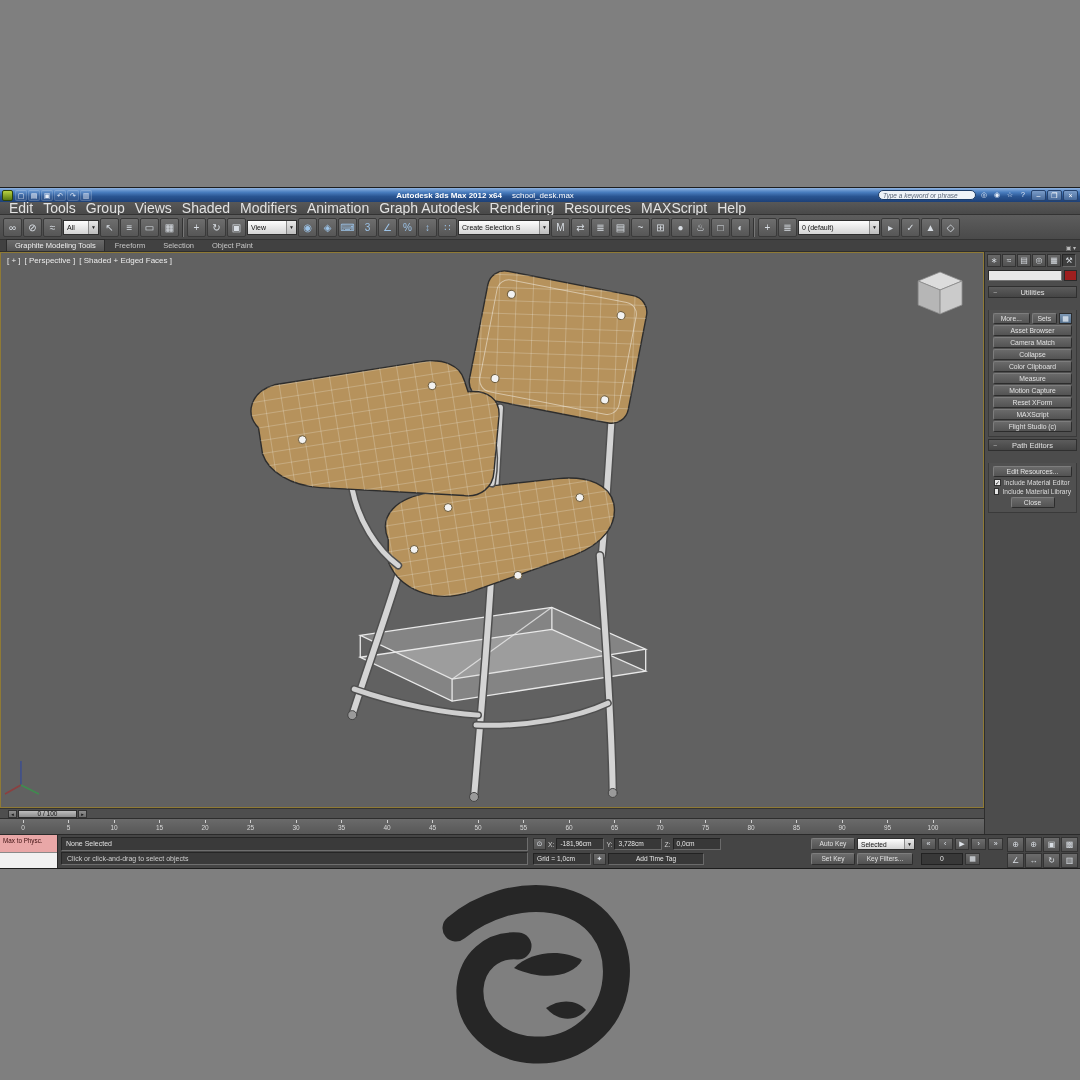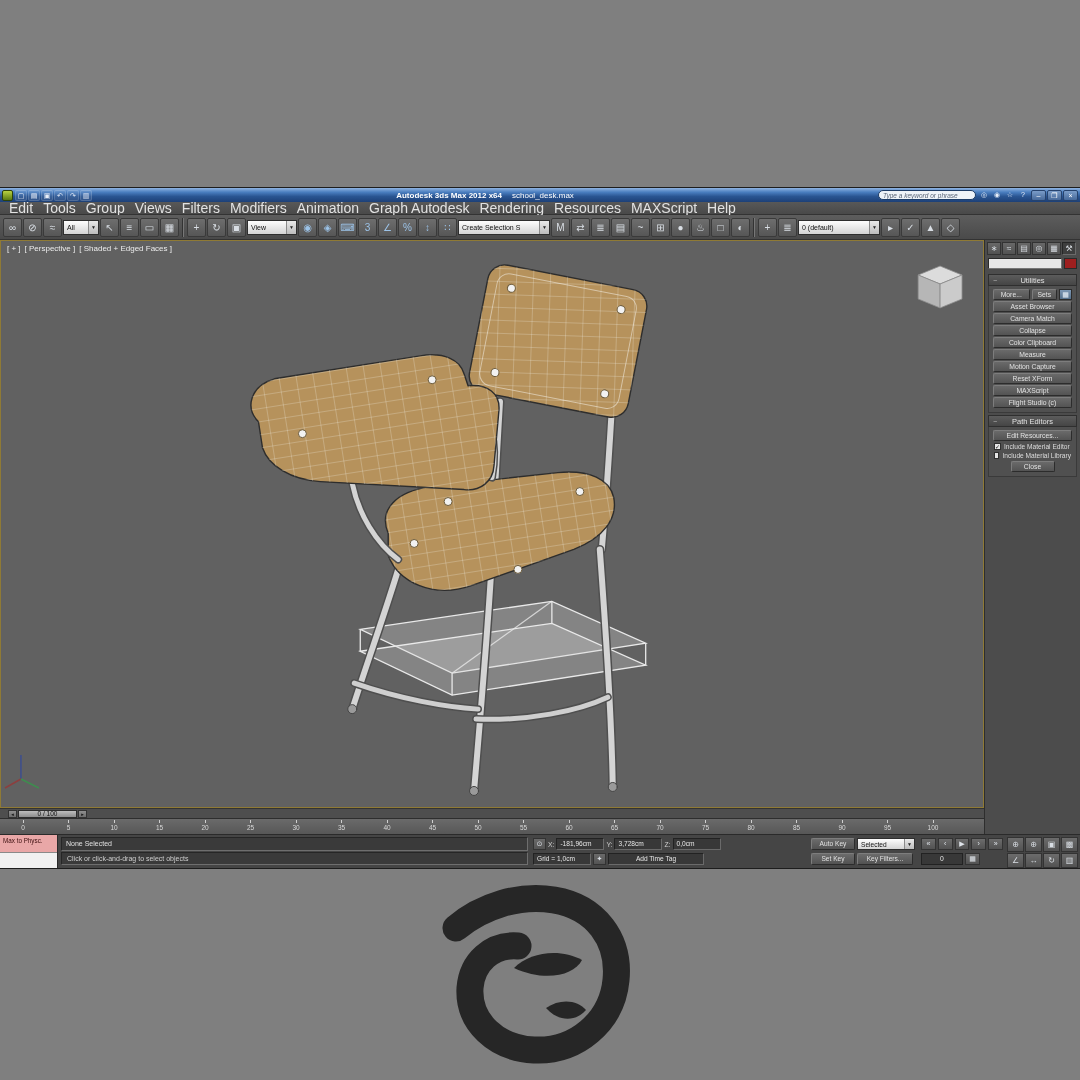--- a/index.html
+++ b/index.html
@@ -63,21 +63,21 @@
   .tick-num{font-size:6.5px;color:#d8d8d8;line-height:9px;}
 
   
   .command-panel{width:96px;background:#4c4c4c;border-left:1px solid #2e2e2e;display:flex;flex-direction:column;padding:2px 1px;}
   .cp-tabs{display:flex;gap:1px;padding:0 1px 2px 1px;}
   .cp-tab{width:14px;height:13px;background:linear-gradient(#686868,#525252);border:1px solid #333;font-size:8px;line-height:11px;text-align:center;color:#d8dde2;}
   .cp-tab:last-child{background:#3e3e3e;border-color:#262626 #6a6a6a #6a6a6a #262626;}
   .cp-field-row{display:flex;gap:2px;align-items:center;margin:1px 2px 3px 2px;}
   .cp-field{flex:1;height:11px;background:#e8e8e8;border:1px solid;border-color:#2a2a2a #777 #777 #2a2a2a;}
   .cp-swatch{width:13px;height:11px;background:#9e1f1f;border:1px solid #2a2a2a;}
-  .rollout-header{height:12px;margin:2px 2px 0 2px;background:linear-gradient(#5c5c5c,#454545);border:1px solid #2f2f2f;font-size:7.5px;color:#e0e0e0;display:flex;align-items:center;justify-content:center;gap:3px;}
+  .rollout-header{height:12px;margin:2px 2px 12px 2px;background:linear-gradient(#5c5c5c,#454545);border:1px solid #2f2f2f;font-size:7.5px;color:#e0e0e0;display:flex;align-items:center;justify-content:center;gap:3px;}
   .rollout-header .minus{font-size:7px;color:#bbb;position:absolute;}
   .rollout-body{padding:2px 0 3px 0;border:1px solid #3a3a3a;border-top:none;margin:0 2px;background:#505050;}
   .cp-btn{display:block;width:calc(100% - 8px);margin:1px auto;height:11px;background:linear-gradient(#6a6a6a,#535353);border:1px solid;border-color:#7d7d7d #2c2c2c #2c2c2c #7d7d7d;border-radius:2px;color:#e2e2e2;font-size:6.8px;line-height:9px;text-align:center;font-family:"Liberation Sans",sans-serif;}
   .ms-row{display:flex;gap:2px;margin:1px 4px;}
   .ms-row .cp-btn{margin:0;} .ms-row .b-more{width:40px;} .ms-row .b-sets{width:28px;}
   .ms-icon{width:14px;height:11px;background:linear-gradient(#7d98b5,#56708c);border:1px solid #2c2c2c;font-size:7px;line-height:9px;text-align:center;color:#eaf1f8;}
   .checkbox{display:flex;align-items:center;gap:3px;margin:2px 5px;}
   .checkbox .box{width:7px;height:7px;background:#e6e6e6;border:1px solid #2f2f2f;font-size:6px;line-height:6px;text-align:center;color:#111;}
   .checkbox.checked .box::after{content:"✓";}
   .checkbox .lbl{font-size:6.6px;color:#dcdcdc;white-space:nowrap;}
@@ -146,21 +146,21 @@
           <div class="win-btn">×</div>
         </div>
     </div>
 
     <div class="menu-bar">
 
     <span class="menu-item">Edit</span>
         <span class="menu-item">Tools</span>
         <span class="menu-item">Group</span>
         <span class="menu-item">Views</span>
-        <span class="menu-item">Filters</span>
+        <span class="menu-item">Shaded</span>
         <span class="menu-item">Modifiers</span>
         <span class="menu-item">Animation</span>
         <span class="menu-item">Graph Autodesk</span>
         <span class="menu-item">Rendering</span>
         <span class="menu-item">Resources</span>
         <span class="menu-item">MAXScript</span>
         <span class="menu-item">Help</span>
       </div>
 
     <div class="main-toolbar">
@@ -225,20 +225,30 @@
           <span class="arrow">▼</span>
         </div>
       <div style="display:flex;gap:1px;">
           <div class="tb-icon">▸</div>
           <div class="tb-icon">✓</div>
           <div class="tb-icon">▲</div>
           <div class="tb-icon">◇</div>
         </div>
     </div>
 
+    <div class="ribbon-tabs">
+      <div style="display:flex;gap:2px;align-items:flex-end;">
+
+      <span class="ribbon-tab">Graphite Modeling Tools</span>
+          <span class="ribbon-tab">Freeform</span>
+          <span class="ribbon-tab">Selection</span>
+          <span class="ribbon-tab">Object Paint</span>
+        </div>
+      <span class="ribbon-mini">▣ ▾</span>
+    </div>
 
 
     <div class="workspace">
       <div class="left-col">
 
         <div class="viewport">
           <div class="vp-label">
 
           <span>[ + ]</span>
               <span>[ Perspective ]</span>

